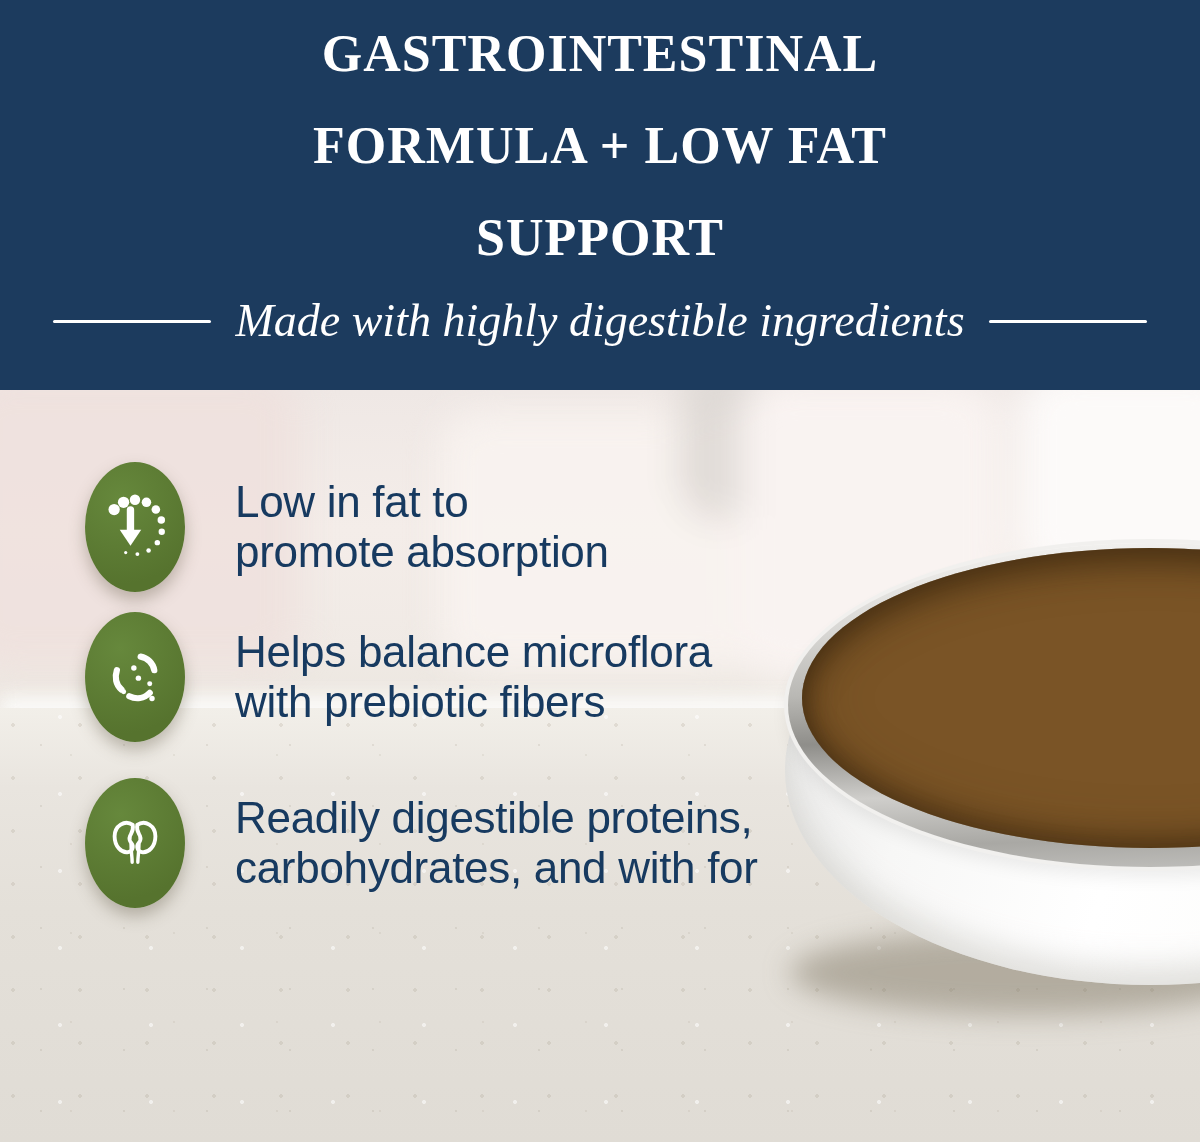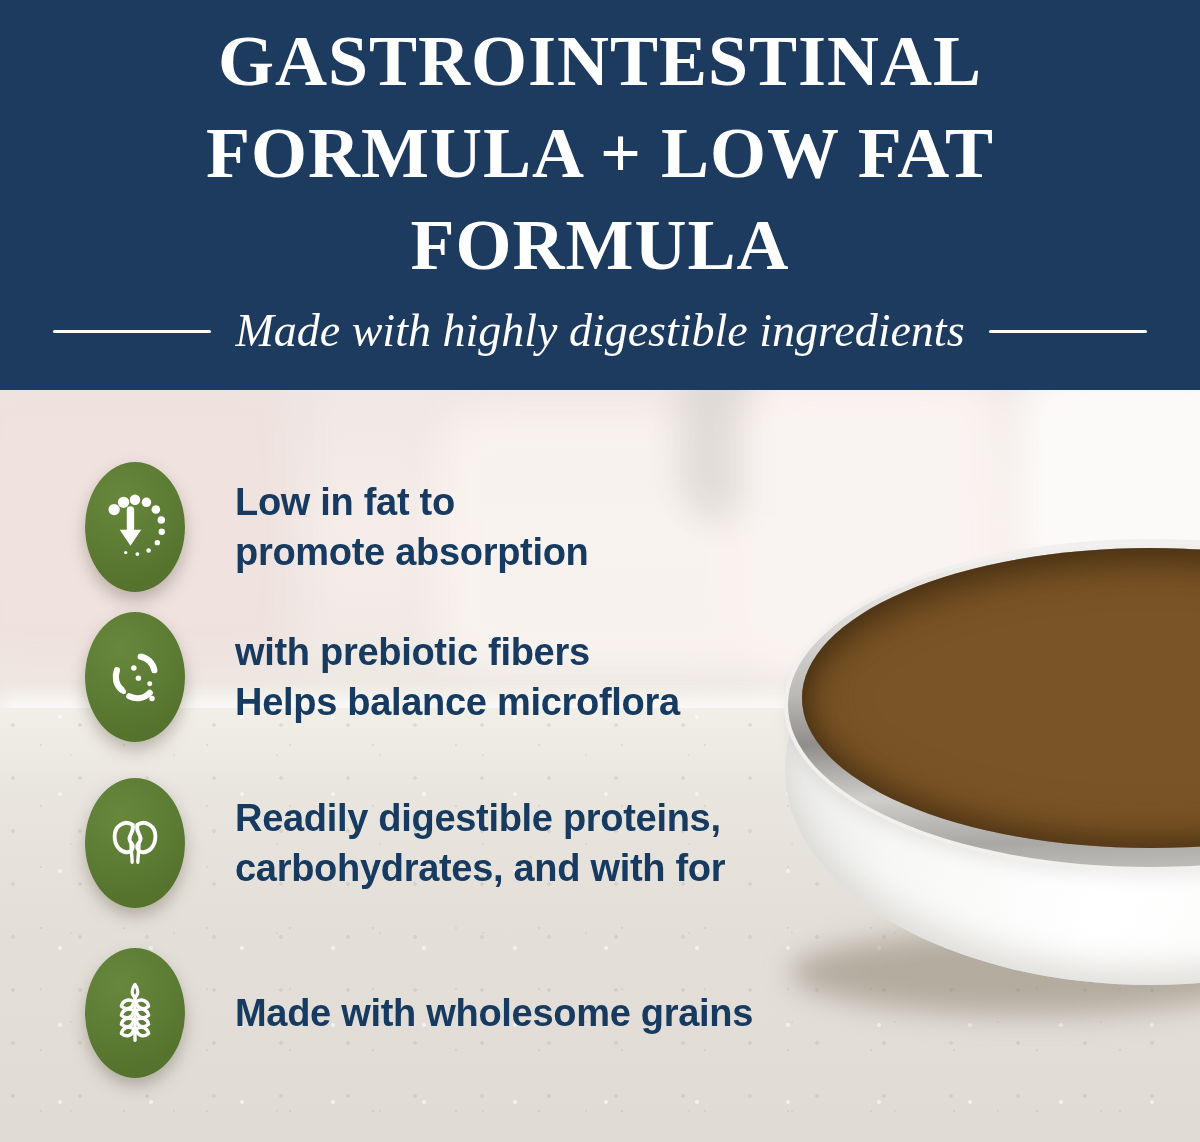--- a/index.html
+++ b/index.html
@@ -2,23 +2,23 @@
 <html><head>
 <meta charset="utf-8">
 <style>
   html,body{margin:0;padding:0;background:#ffffff;}
   .stage{position:relative;width:1200px;height:1142px;overflow:hidden;
          font-family:"Liberation Sans",sans-serif;background:#e7e3dc;}
 
   
   .hero{position:absolute;top:0;left:0;width:1200px;height:390px;
         background:#1c3b5e;color:#ffffff;text-align:center;}
-  .hero-title{margin:13px;padding-top:2px;
+  .hero-title{margin:6px;padding-top:2px;
         font-family:"Liberation Serif","DejaVu Serif",serif;
-        font-weight:700;font-size:72px;line-height:92px;letter-spacing:1px;}
+        font-weight:700;font-size:52px;line-height:92px;letter-spacing:1px;}
   .hero-title span{display:block;}
   .subtitle-row{margin-top:10px;display:flex;align-items:center;justify-content:center;gap:24px;}
   .rule{width:158px;height:3px;background:#ffffff;border-radius:2px;}
   .subtitle{font-family:"Liberation Serif","DejaVu Serif",serif;
         font-style:italic;font-weight:400;font-size:46px;line-height:54px;}
 
   
   .photo{position:absolute;top:390px;left:0;width:1200px;height:752px;overflow:hidden;
          background:linear-gradient(180deg,#efe8e5 0px,#f4ede9 140px,#f0eae5 260px,#ece7e0 310px,#e6e2db 360px,#e2ded7 752px);}
   .wall{position:absolute;left:-40px;top:-40px;width:1280px;height:420px;filter:blur(18px);}
@@ -66,34 +66,34 @@
         box-shadow:inset 0 16px 28px rgba(46,30,10,.5), inset 0 -12px 22px rgba(40,26,8,.35), inset 0 0 60px rgba(66,44,16,.3);}
 
   
   .benefit{position:absolute;left:85px;display:flex;align-items:center;gap:50px;}
   .b1{top:72px;} .b2{top:222px;} .b3{top:388px;} .b4{top:558px;}
   .benefit-icon{flex:0 0 auto;width:100px;height:130px;border-radius:50%;
         background:radial-gradient(circle at 35% 28%, #66883c, #56732e 75%);
         box-shadow:0 8px 16px rgba(90,80,60,.35);
         display:flex;align-items:center;justify-content:center;}
   .benefit-icon svg{width:68px;height:68px;display:block;}
-  .benefit-text{font-weight:700;font-size:38px;line-height:50px;color:#173a60;letter-spacing:-0.3px;}
+  .benefit-text{font-weight:400;font-size:44px;line-height:50px;color:#173a60;letter-spacing:-0.3px;}
   .benefit-text span{display:block;white-space:nowrap;}
   .ic{stroke:#ffffff;fill:none;stroke-linecap:round;stroke-linejoin:round;}
 </style>
 </head>
 <body>
 
 <div class="stage">
 
   <header class="hero">
     <h1 class="hero-title">
       <span>GASTROINTESTINAL</span>
       <span>FORMULA + LOW FAT</span>
-      <span>FORMULA</span>
+      <span>SUPPORT</span>
     </h1>
     <div class="subtitle-row">
       <div class="rule"></div>
       <div class="subtitle">Made with highly digestible ingredients</div>
       <div class="rule"></div>
     </div>
   </header>
 
   <section class="photo">
     <div class="wall">
@@ -146,53 +146,34 @@
           <g fill="#ffffff" stroke="none">
             <circle cx="29" cy="22" r="2.4"></circle>
               <circle cx="33" cy="31" r="2.4"></circle>
             <circle cx="43" cy="36" r="2.2"></circle>
               <circle cx="20" cy="43" r="2.2"></circle>
             <circle cx="45" cy="49" r="2.4"></circle>
           </g>
         </svg>
       </div>
       <div class="benefit-text">
+        <span>Helps balance microflora</span>
         <span>with prebiotic fibers</span>
-        <span>Helps balance microflora</span>
       </div>
     </div>
 
     <div class="benefit b3">
       <div class="benefit-icon">
         <svg viewBox="0 0 60 60">
           <path class="ic" stroke-width="3.4" d="M28 14 C21 9 12 15 12 24 C12 33 18 39 24 38 C28 37.4 29 33 27 30.5 C25.2 28.3 24.6 26.2 25.6 23.8 C26.6 21.4 29 19 28 14 Z"></path>
           <path class="ic" stroke-width="3.4" d="M32 14 C39 9 48 15 48 24 C48 33 42 39 36 38 C32 37.4 31 33 33 30.5 C34.8 28.3 35.4 26.2 34.4 23.8 C33.4 21.4 31 19 32 14 Z"></path>
           <path class="ic" stroke-width="3" d="M26.5 31 C26.5 38 27.5 42 27.5 47"></path>
           <path class="ic" stroke-width="3" d="M33.5 31 C33.5 38 32.5 42 32.5 47"></path>
         </svg>
       </div>
       <div class="benefit-text">
         <span>Readily digestible proteins,</span>
         <span>carbohydrates, and with for</span>
       </div>
     </div>
 
-    <div class="benefit b4">
-      <div class="benefit-icon">
-        <svg viewBox="0 0 60 60">
-          <line class="ic" x1="30" y1="17" x2="30" y2="54" stroke-width="3"></line>
-          <path class="ic" stroke-width="3" d="M30 5 C26.8 9 26.8 13.5 30 16.5 C33.2 13.5 33.2 9 30 5 Z"></path>
-          <path class="ic" stroke-width="3" d="M29 20 C24 17 19 19 18 24 C22.5 28 28 26 29 20 Z"></path>
-          <path class="ic" stroke-width="3" d="M31 20 C36 17 41 19 42 24 C37.5 28 32 26 31 20 Z"></path>
-          <path class="ic" stroke-width="3" d="M29 28 C24 25 19 27 18 32 C22.5 36 28 34 29 28 Z"></path>
-          <path class="ic" stroke-width="3" d="M31 28 C36 25 41 27 42 32 C37.5 36 32 34 31 28 Z"></path>
-          <path class="ic" stroke-width="3" d="M29 36 C24 33 19 35 18 40 C22.5 44 28 42 29 36 Z"></path>
-          <path class="ic" stroke-width="3" d="M31 36 C36 33 41 35 42 40 C37.5 44 32 42 31 36 Z"></path>
-          <path class="ic" stroke-width="3" d="M29 44 C24 41 19 43 18 48 C22.5 52 28 50 29 44 Z"></path>
-          <path class="ic" stroke-width="3" d="M31 44 C36 41 41 43 42 48 C37.5 52 32 50 31 44 Z"></path>
-        </svg>
-      </div>
-      <div class="benefit-text">
-        <span>Made with wholesome grains</span>
-      </div>
-    </div>
   </section>
 </div>
 
 </body></html>

